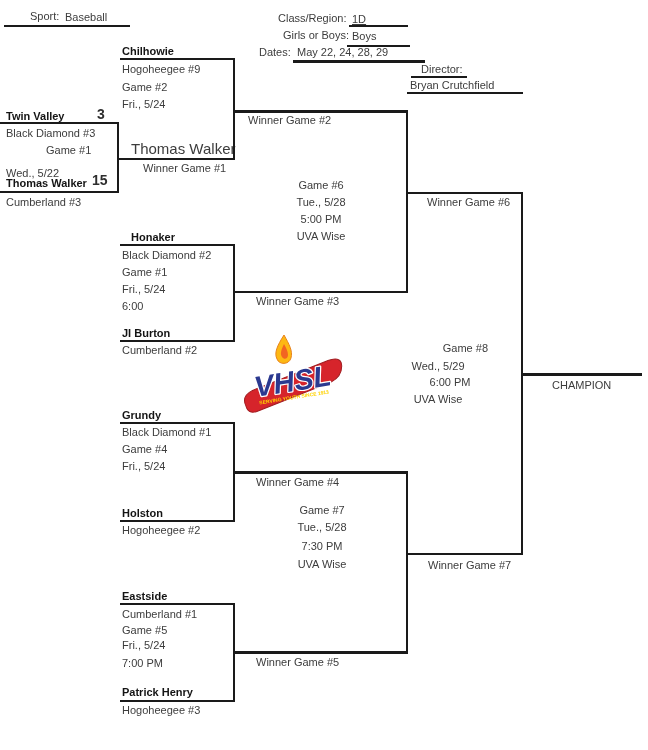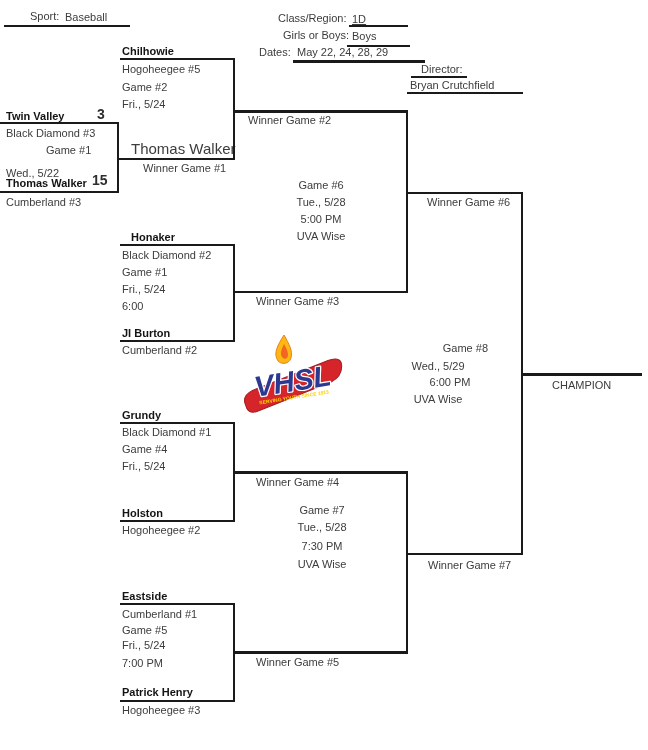--- a/index.html
+++ b/index.html
@@ -52,21 +52,21 @@
   <span class="t score" style="left:92px;top:174px;">15</span>
   <div class="hline" style="left:0px;top:191px;width:119px;"></div>
   <span class="t" style="left:6px;top:196px;">Cumberland #3</span>
   <div class="vline" style="left:117px;top:122px;height:71px;"></div>
   <div class="hline" style="left:117px;top:158px;width:117px;"></div>
   <span class="t big" style="left:131px;top:142px;">Thomas Walker</span>
   <span class="t" style="left:143px;top:162px;">Winner Game #1</span>
 
   <span class="t b" style="left:122px;top:45px;">Chilhowie</span>
   <div class="hline" style="left:120px;top:58px;width:115px;"></div>
-  <span class="t" style="left:122px;top:63px;">Hogoheegee #5</span>
+  <span class="t" style="left:122px;top:63px;">Hogoheegee #9</span>
   <span class="t" style="left:122px;top:81px;">Game #2</span>
   <span class="t" style="left:122px;top:98px;">Fri., 5/24</span>
   <div class="vline" style="left:233px;top:58px;height:102px;"></div>
   <div class="hline thick" style="left:233px;top:110px;width:175px;"></div>
   <span class="t" style="left:248px;top:114px;">Winner Game #2</span>
 
   <span class="t b" style="left:122px;top:231px;padding-left:9px;">Honaker</span>
   <div class="hline" style="left:120px;top:244px;width:115px;"></div>
   <span class="t" style="left:122px;top:249px;text-align:center;">Black Diamond #2</span>
   <span class="t" style="left:122px;top:266px;">Game #1</span>

